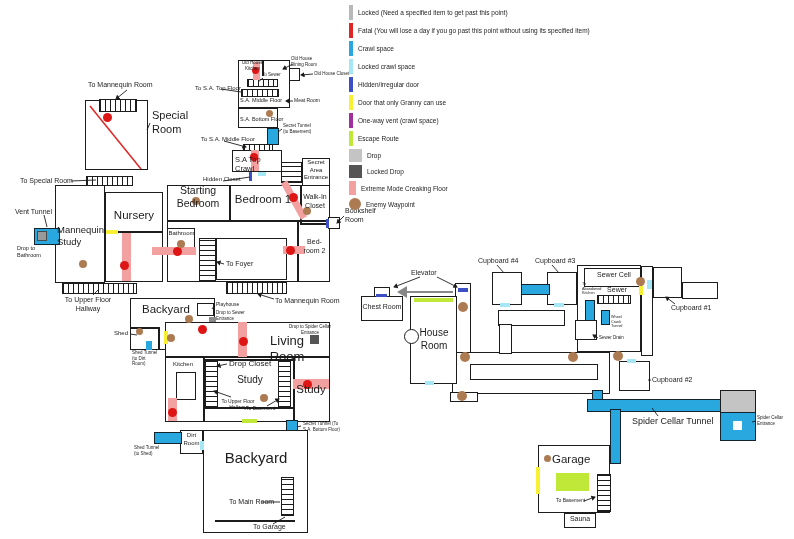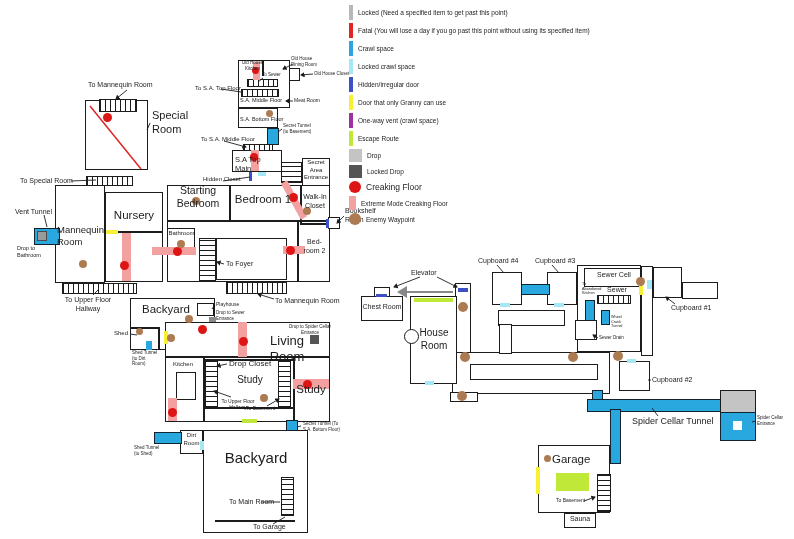--- a/index.html
+++ b/index.html
@@ -236,35 +236,35 @@
   <div class="bdot" style="left:568px;top:352px;width:10px;height:10px;"></div>
   <div class="bdot" style="left:613px;top:351px;width:10px;height:10px;"></div>
   <div class="bdot" style="left:636px;top:277px;width:9px;height:9px;"></div>
   <div class="bdot" style="left:544px;top:455px;width:7px;height:7px;"></div>
 
   <div class="lbl" style="left:88px;top:81px;font-size:7px;">To Mannequin Room</div>
   <div class="lbl" style="left:152px;top:109px;width:48px;font-size:11px;">Special Room</div>
   <div class="lbl" style="left:20px;top:177px;font-size:7px;">To Special Room</div>
   <div class="lbl" style="left:15px;top:208px;font-size:7px;">Vent Tunnel</div>
   <div class="lbl" style="left:17px;top:245px;width:30px;font-size:5.5px;">Drop to Bathroom</div>
-  <div class="lbl" style="left:57px;top:224px;width:46px;font-size:9.5px;">Mannequin Room</div>
+  <div class="lbl" style="left:57px;top:224px;width:46px;font-size:9.5px;">Mannequin Study</div>
   <div class="lbl c" style="left:110px;top:208px;width:48px;font-size:11.5px;">Nursery</div>
   <div class="lbl c" style="left:58px;top:296px;width:60px;font-size:7px;">To Upper Floor Hallway</div>
   <div class="lbl c" style="left:169px;top:184px;width:58px;font-size:10.5px;">Starting Bedroom</div>
   <div class="lbl c" style="left:231px;top:192px;width:64px;font-size:11.5px;">Bedroom 1</div>
   <div class="lbl c" style="left:300px;top:193px;width:30px;font-size:7px;">Walk-In Closet</div>
   <div class="lbl c" style="left:168px;top:230px;width:27px;font-size:6px;">Bathroom</div>
   <div class="lbl" style="left:226px;top:260px;font-size:7px;">To Foyer</div>
   <div class="lbl c" style="left:301px;top:238px;width:27px;font-size:7px;">Bed-room 2</div>
   <div class="lbl" style="left:275px;top:297px;font-size:7px;">To Mannequin Room</div>
   <div class="lbl" style="left:345px;top:207px;width:36px;font-size:7px;">Bookshelf Room</div>
   <div class="lbl" style="left:203px;top:176px;font-size:6px;">Hidden Closet</div>
   <div class="lbl c" style="left:302px;top:159px;width:28px;font-size:6px;">Secret Area Entrance</div>
   <div class="lbl" style="left:201px;top:136px;font-size:6px;">To S.A. Middle Floor</div>
-  <div class="lbl" style="left:235px;top:155px;width:44px;font-size:7.5px;">S.A Top Main</div>
+  <div class="lbl" style="left:235px;top:155px;width:44px;font-size:7.5px;">S.A Top Crawl</div>
   <div class="lbl" style="left:195px;top:85px;font-size:6px;">To S.A. Top Floor</div>
   <div class="lbl" style="left:240px;top:97px;font-size:5.5px;">S.A. Middle Floor</div>
   <div class="lbl" style="left:240px;top:116px;font-size:5.5px;">S.A. Bottom Floor</div>
   <div class="lbl c" style="left:240px;top:60px;width:25px;font-size:4.5px;">Old House Kitchen</div>
   <div class="lbl" style="left:291px;top:56px;width:26px;font-size:4.5px;">Old House Dining Room</div>
   <div class="lbl" style="left:314px;top:71px;font-size:4.5px;">Old House Closet</div>
   <div class="lbl" style="left:262px;top:72px;font-size:4.5px;">To Sewer</div>
   <div class="lbl" style="left:294px;top:97px;font-size:5px;">Meat Room</div>
   <div class="lbl" style="left:283px;top:123px;width:30px;font-size:4.5px;">Secret Tunnel (to Basement)</div>
   <div class="lbl" style="left:142px;top:302px;width:52px;font-size:11.5px;">Backyard</div>
@@ -340,24 +340,20 @@
       </div>
       <div class="leg-row">
         <span class="leg-sw" style="background: rgb(196, 196, 196); width: 13px; height: 13px;"></span>
         <span class="leg-tx">Drop</span>
       </div>
       <div class="leg-row">
         <span class="leg-sw" style="background: rgb(85, 85, 85); width: 13px; height: 13px;"></span>
         <span class="leg-tx">Locked Drop</span>
       </div>
       <div class="leg-row">
-        <span class="leg-sw" style="background: rgb(221, 21, 21); width: 12px; height: 12px; border-radius: 50%;"></span>
-        <span class="leg-tx big">Creaking Floor</span>
-      </div>
-      <div class="leg-row">
         <span class="leg-sw" style="background: rgb(242, 160, 160); width: 7px; height: 14px;"></span>
         <span class="leg-tx">Extreme Mode Creaking Floor</span>
       </div>
       <div class="leg-row">
         <span class="leg-sw" style="background: rgb(173, 123, 82); width: 12px; height: 12px; border-radius: 50%;"></span>
         <span class="leg-tx">Enemy Waypoint</span>
       </div>
     </div>
 </div>
 

